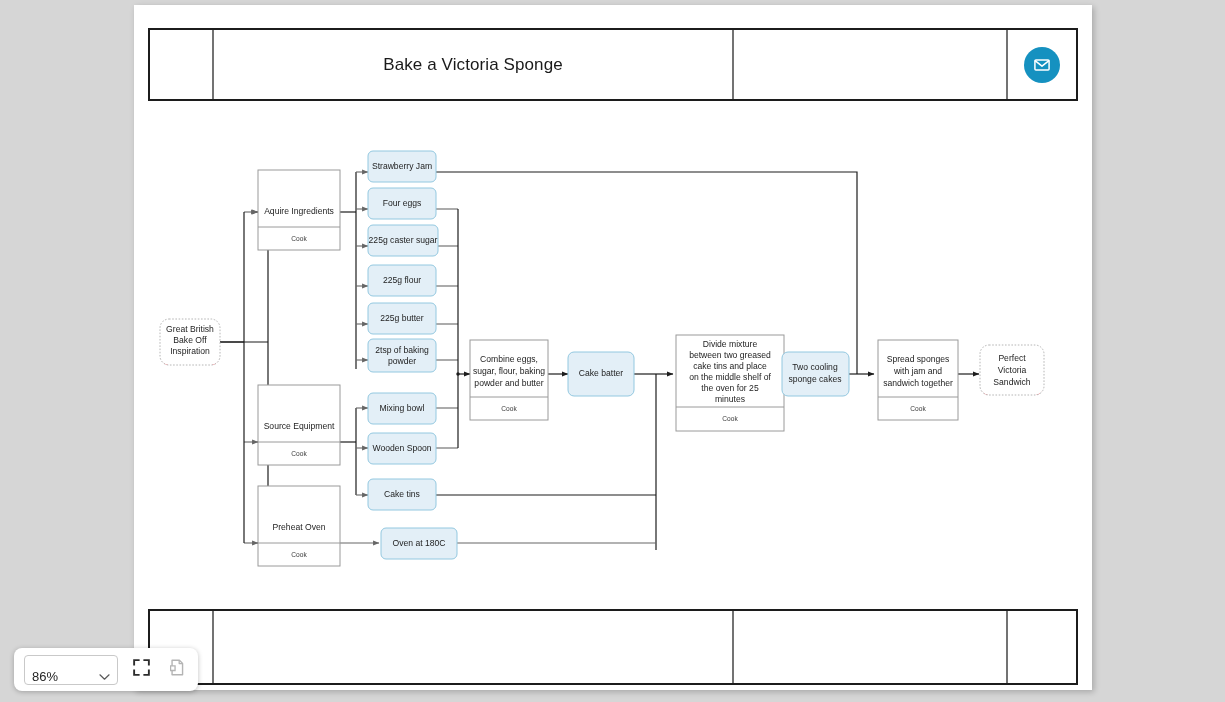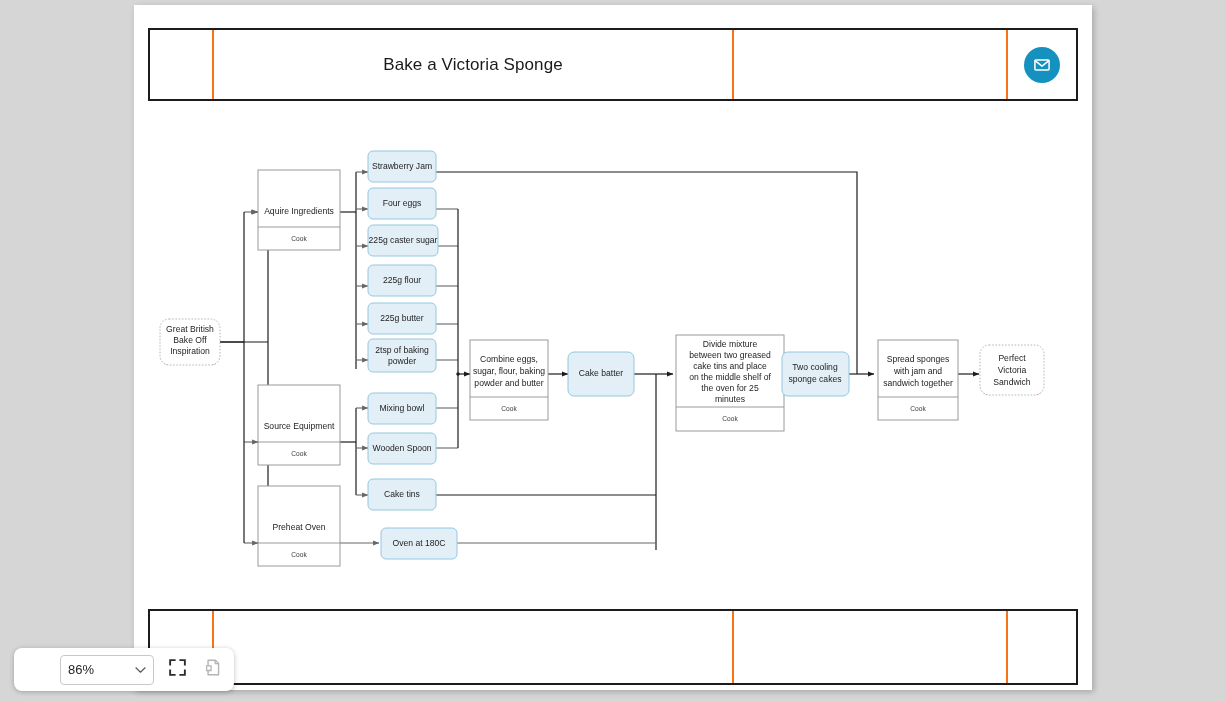--- a/index.html
+++ b/index.html
@@ -36,21 +36,21 @@
     border: 2px solid #1c1c1c;
     box-sizing: border-box;
     display: flex;
     background: #ffffff;
   }
   #header-table { left: 14px;  top: 23px;  width: 930px; height: 73px; }
   #footer-table { left: 14px;  top: 604px; width: 930px; height: 76px; }
 
   .doc-cell {
     box-sizing: border-box;
-    border-right: 2px solid #f97316;
+    border-right: 2px solid #737373;
     display: flex;
     align-items: center;
     justify-content: center;
     overflow: hidden;
   }
   .doc-cell:last-child { border-right: none; }
 
   .cell-narrow  { width: 64px; }
   .cell-title   { flex: 1 1 auto; }
   .cell-mid     { width: 274px; }
@@ -115,32 +115,31 @@
     background: #ffffff;
     border-radius: 8px;
     box-shadow: 0 1px 5px rgba(0,0,0,0.25);
     display: flex;
     align-items: center;
     padding: 0 8px 0 10px;
     gap: 10px;
   }
   #zoom-select {
     display: flex;
-    align-items: center;
+    align-items: flex-end;
     justify-content: space-between;
     width: 78px;
     height: 28px;
     border: 1px solid #c9c9c9;
     border-radius: 4px;
     padding: 0 7px;
     font-size: 13px;
     color: #252525;
     background: #fff;
     cursor: pointer;
-    margin-left: 36px;
   }
   .zoom-btn {
     width: 26px; height: 26px;
     display: flex; align-items: center; justify-content: center;
     cursor: pointer;
     border-radius: 3px;
   }
 </style>
 </head>
 <body>

